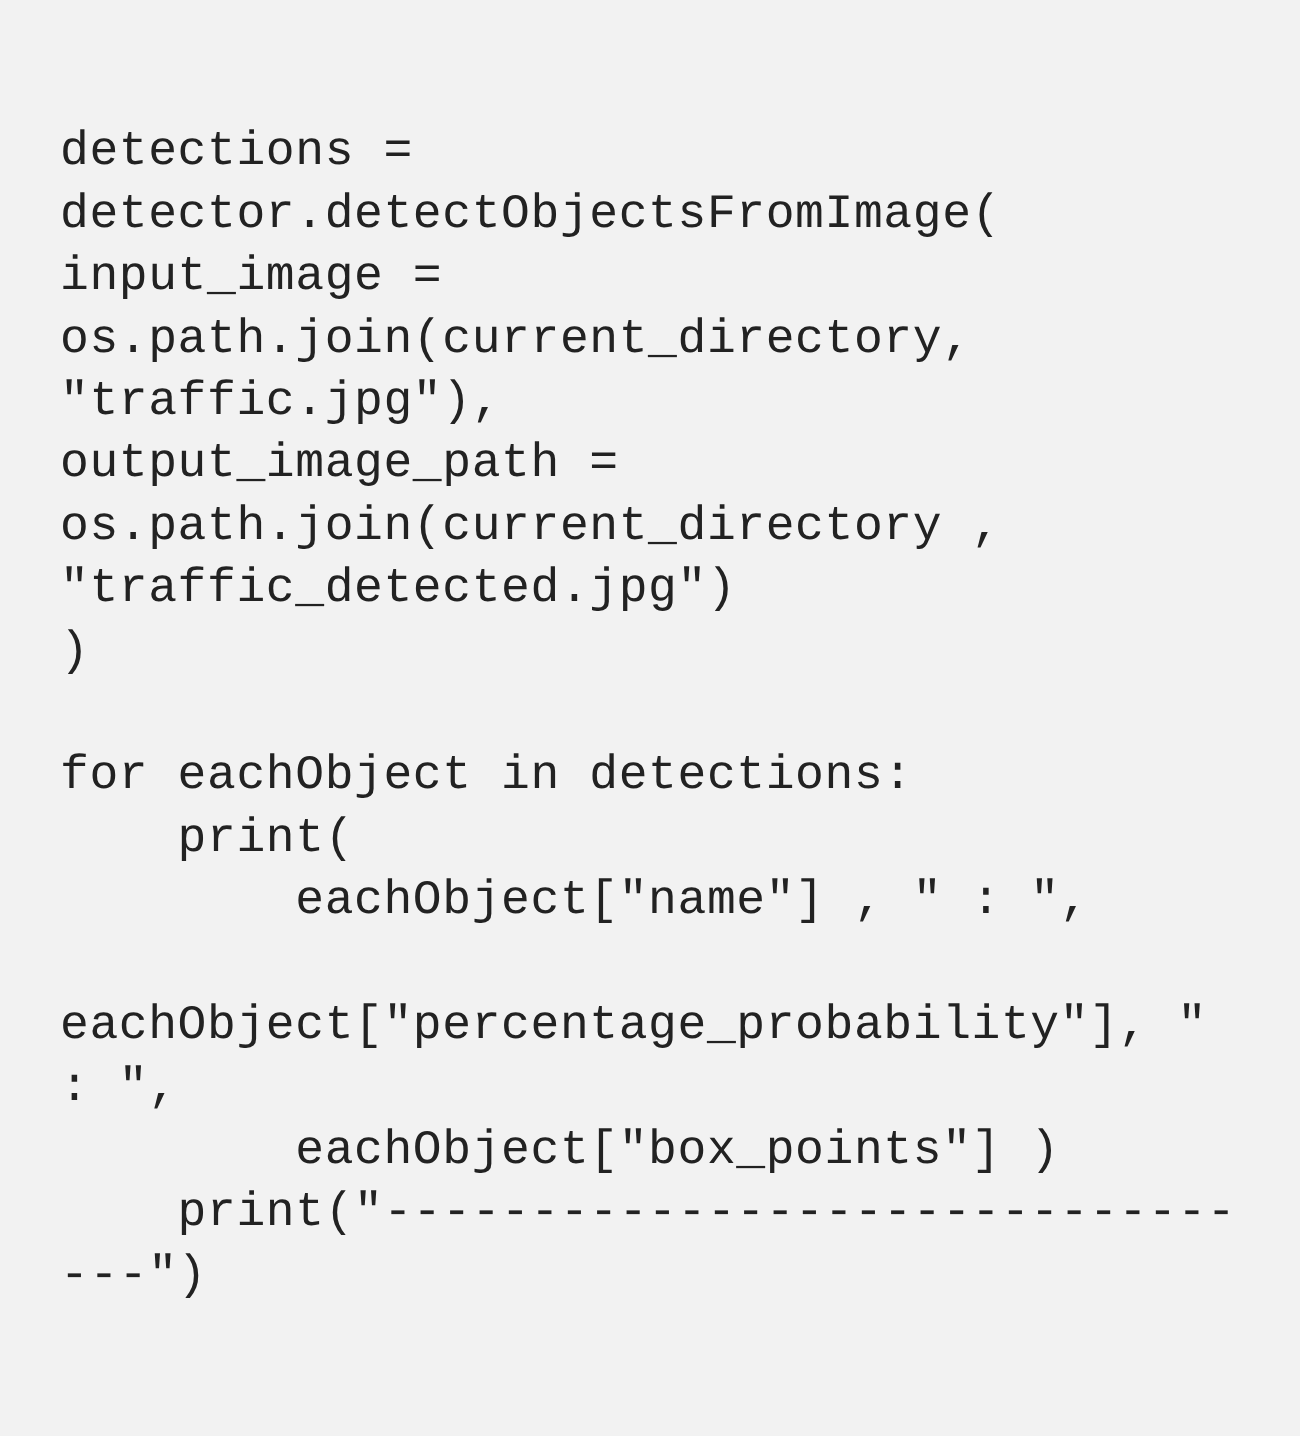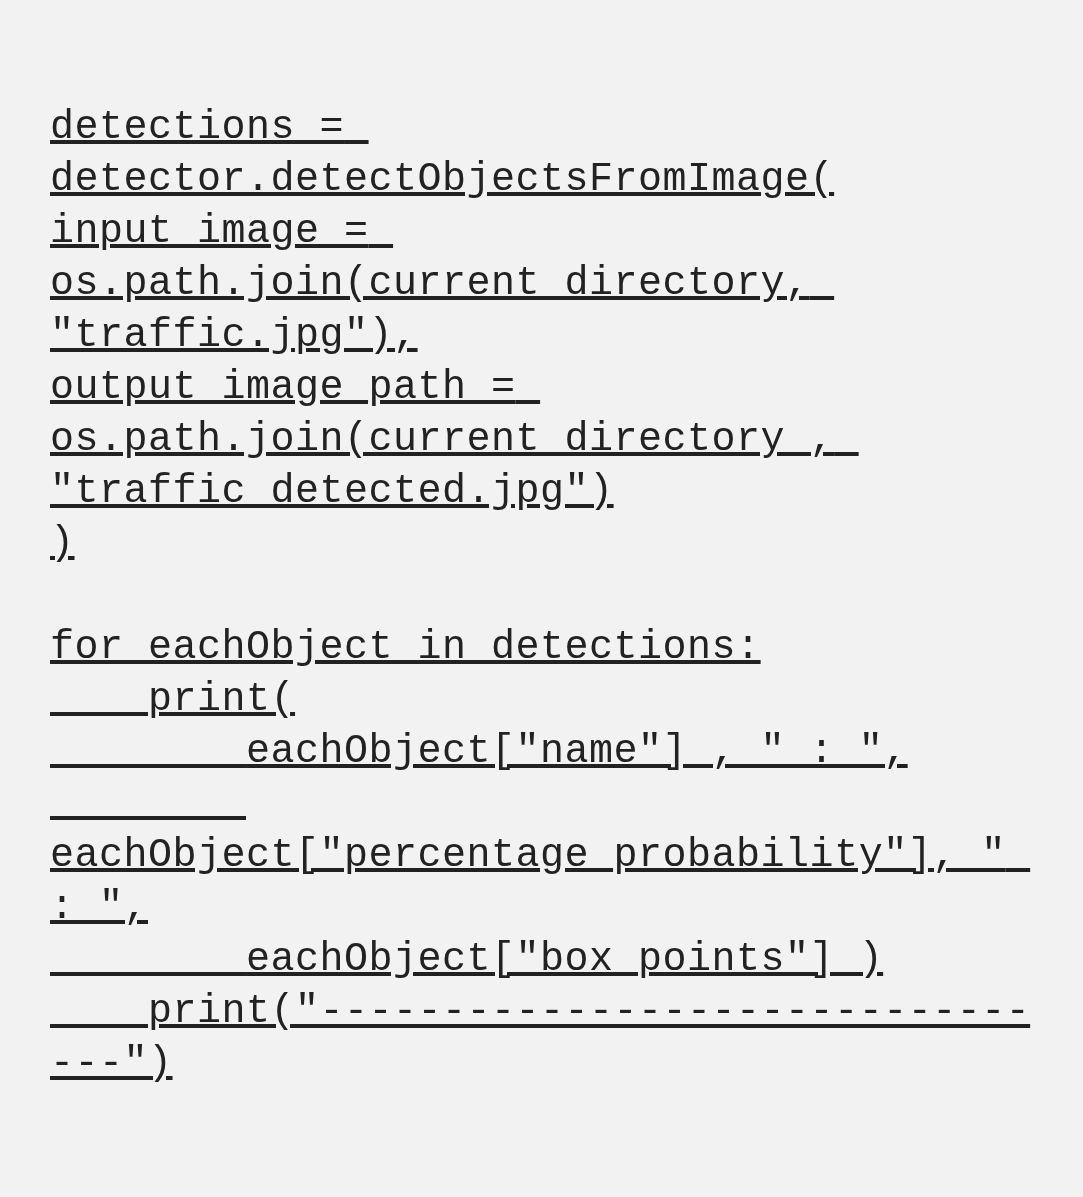--- a/index.html
+++ b/index.html
@@ -15,21 +15,20 @@
       font-size: 40px;
       line-height: 1.3;
       color: #222;
       padding: 50px 50px;
       overflow: hidden;
     }
     .code-block {
       white-space: pre-wrap;
       word-wrap: break-word;
       letter-spacing: 0.5px;
-      text-decoration: underline;
     }
   </style>
 </head>
 <body>
 
 <div class="code-block">
 <span>detections = detector.detectObjectsFromImage(</span>
 <span>input_image = os.path.join(current_directory, "traffic.jpg"),</span>
 <span>output_image_path = os.path.join(current_directory , "traffic_detected.jpg")</span>
 <span>)</span>

